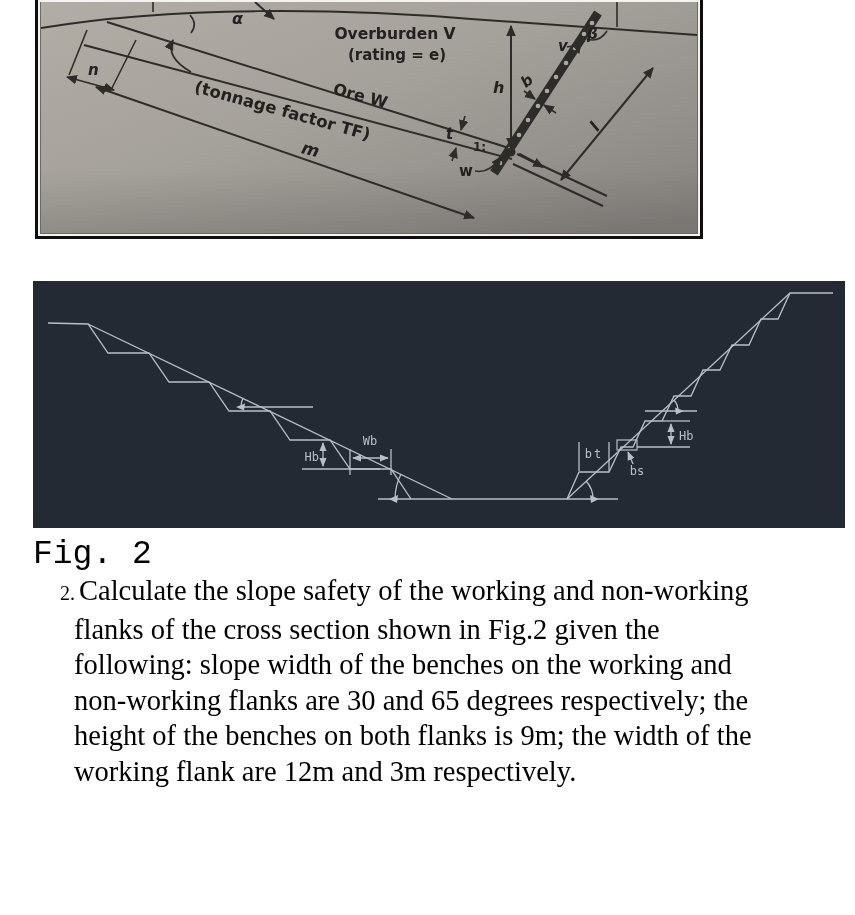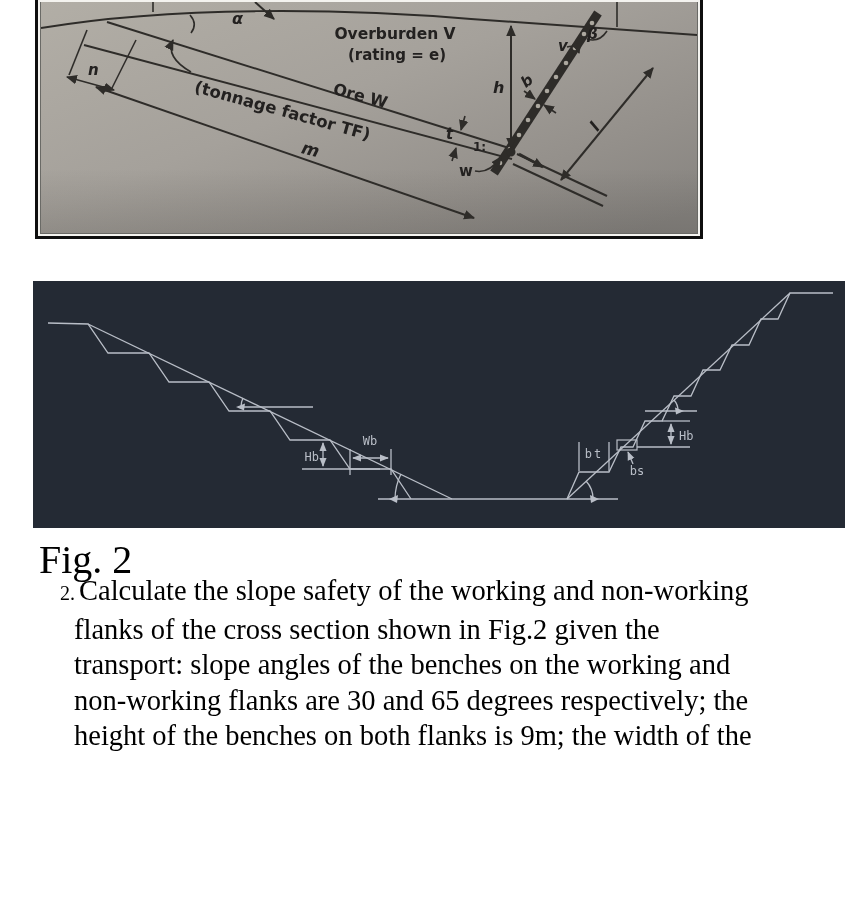--- a/index.html
+++ b/index.html
@@ -14,22 +14,22 @@
   .ph-var{font-weight:bold;font-style:italic;}
   .pline{stroke:#2e2c29;stroke-width:2;fill:none;}
   .pthin{stroke:#2e2c29;stroke-width:1.6;fill:none;}
 
   
   .cad-panel{position:absolute;left:33px;top:281px;width:812px;height:247px;font-size:0;}
   .cad-svg text{font-family:"DejaVu Sans Mono",monospace;font-size:12px;fill:#b9bec7;}
   .dline{stroke:#b9bec7;stroke-width:1.3;fill:none;}
 
   
-  .fig-caption{position:absolute;left:39px;top:536px;font-size:40px;color:#000;
-               font-family:Liberation Serif, serif;}
+  .fig-caption{position:absolute;left:33px;top:536px;font-size:33px;color:#000;
+               font-family:Liberation Mono, monospace;}
   .problem{position:absolute;left:60px;top:573px;width:792px;font-family:"Liberation Serif",serif;
            font-size:28.5px;line-height:35.5px;color:#000;}
   .problem .cont{margin-left:14px;}
   .pnum{font-size:20px;padding-right:4px;}
 </style>
 </head>
 <body>
 
 <div class="page">
 
@@ -205,18 +205,19 @@
     </svg>
   </div>
 
   <div class="fig-caption">Fig. 2</div>
 
   <div class="problem">
     <div>
       <span class="pnum">2.</span><span>Calculate the slope safety of the working and non-working</span>
     </div>
     <div class="cont">flanks of the cross section shown in Fig.2 given the</div>
-    <div class="cont">transport: slope angles of the benches on the working and</div>
+    <div class="cont">following: slope width of the benches on the working and</div>
     <div class="cont">non-working flanks are 30 and 65 degrees respectively; the</div>
     <div class="cont">height of the benches on both flanks is 9m; the width of the</div>
+    <div class="cont">working flank are 12m and 3m respectively.</div>
   </div>
 
 </div>
 
 </body></html>

